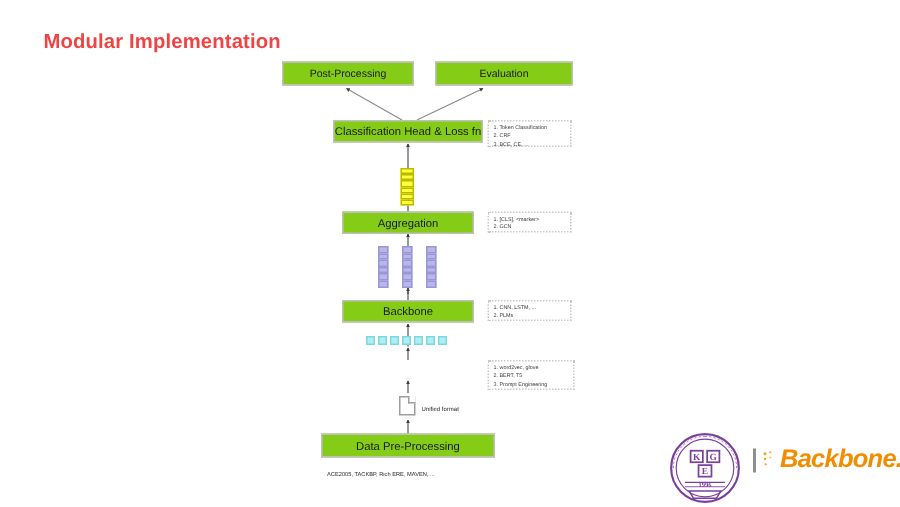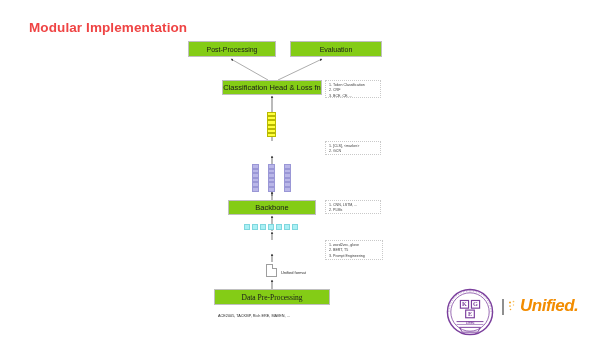--- a/index.html
+++ b/index.html
@@ -132,27 +132,30 @@
   </div>
 
   <div class="flow-box" style="left:290px;top:41px;width:92px;height:16px;">
     <span>Evaluation</span>
   </div>
 
   <div class="flow-box big" style="left:222px;top:80px;width:100px;height:15px;">
     <span>Classification Head &amp; Loss fn</span>
   </div>
 
+  <div class="flow-box big" style="left:228px;top:141px;width:88px;height:15px;">
+    <span>Aggregation</span>
+  </div>
 
   <div class="flow-box big" style="left:228px;top:200px;width:88px;height:15px;">
     <span>Backbone</span>
   </div>
 
 
-  <div class="flow-box big" style="left:214px;top:289px;width:116px;height:16px;font-family:Liberation Serif, serif;">
+  <div class="flow-box big" style="left:214px;top:289px;width:116px;height:16px;">
     <span>Data Pre-Processing</span>
   </div>
 
   <div class="note-box" style="left:325px;top:80px;width:56px;height:18px;">
     <div>1. Token Classification</div>
     <div>2. CRF</div>
     <div>3. BCE, CE, ...</div>
   </div>
 
   <div class="note-box" style="left:325px;top:141px;width:56px;height:14px;">
@@ -247,17 +250,17 @@
 
     <svg class="df-dots" viewBox="0 0 20 22" xmlns="http://www.w3.org/2000/svg">
       <circle cx="4" cy="5" r="2.1" fill="#f5a623"></circle>
       <circle cx="11" cy="3" r="1.7" fill="#fbc15e"></circle>
       <circle cx="4" cy="12" r="1.7" fill="#f5a623"></circle>
       <circle cx="11" cy="10" r="1.4" fill="#fbc15e"></circle>
       <circle cx="5" cy="19" r="1.5" fill="#f5a623"></circle>
     </svg>
 
     <div class="datafun" style="left:76px;">
-      <span style="color:#f28c00;">Unified.</span>
+      <span style="color:#f28c00;">Backbone.</span>
     </div>
   </div>
 
 </div>
 
 </body></html>

